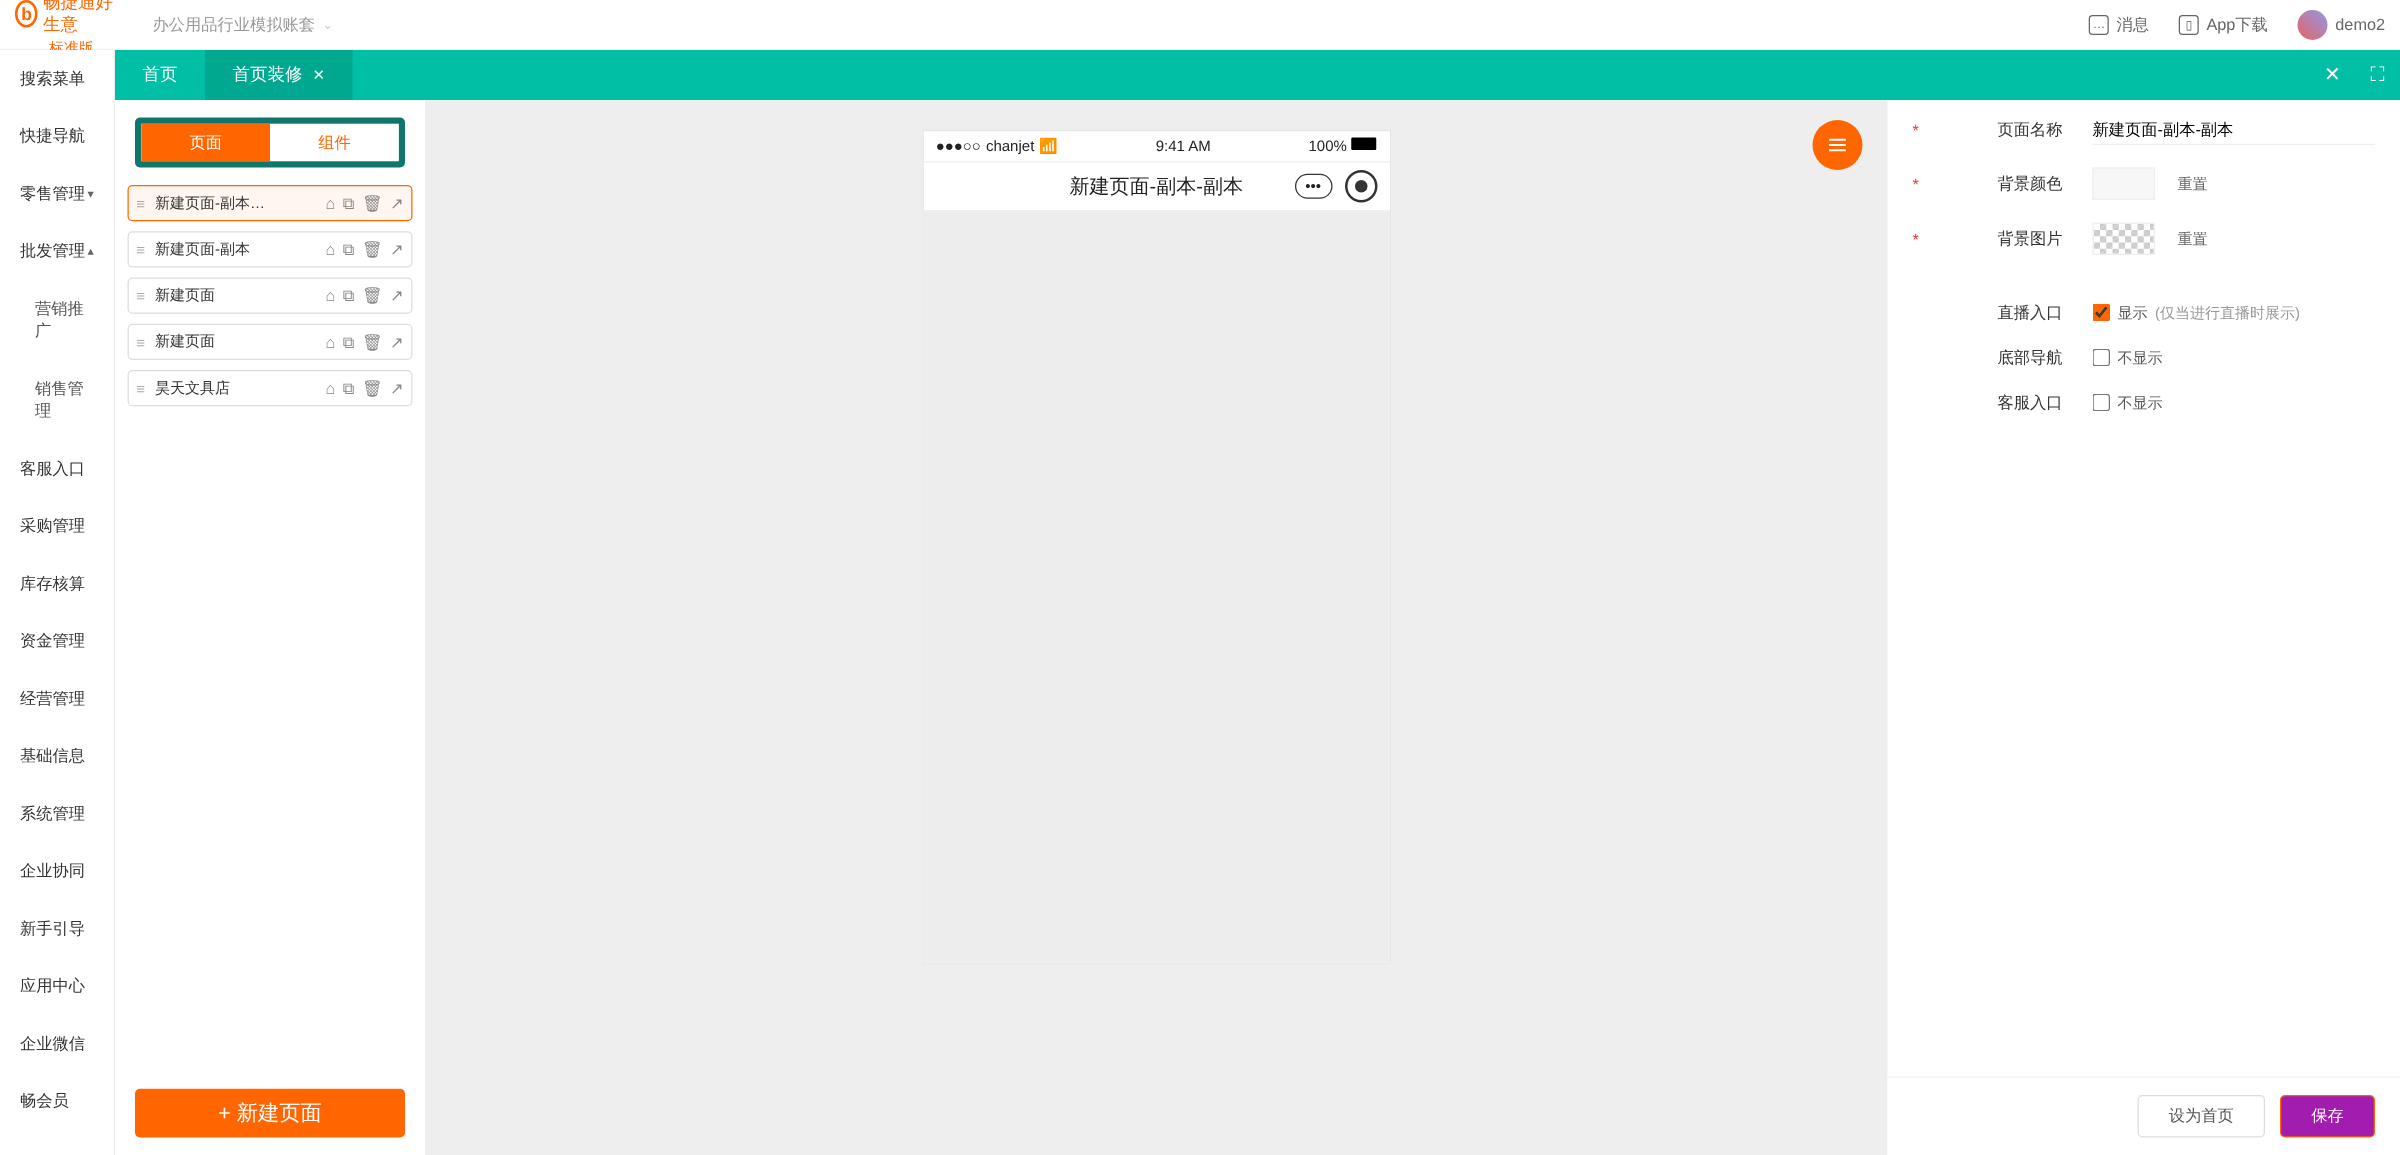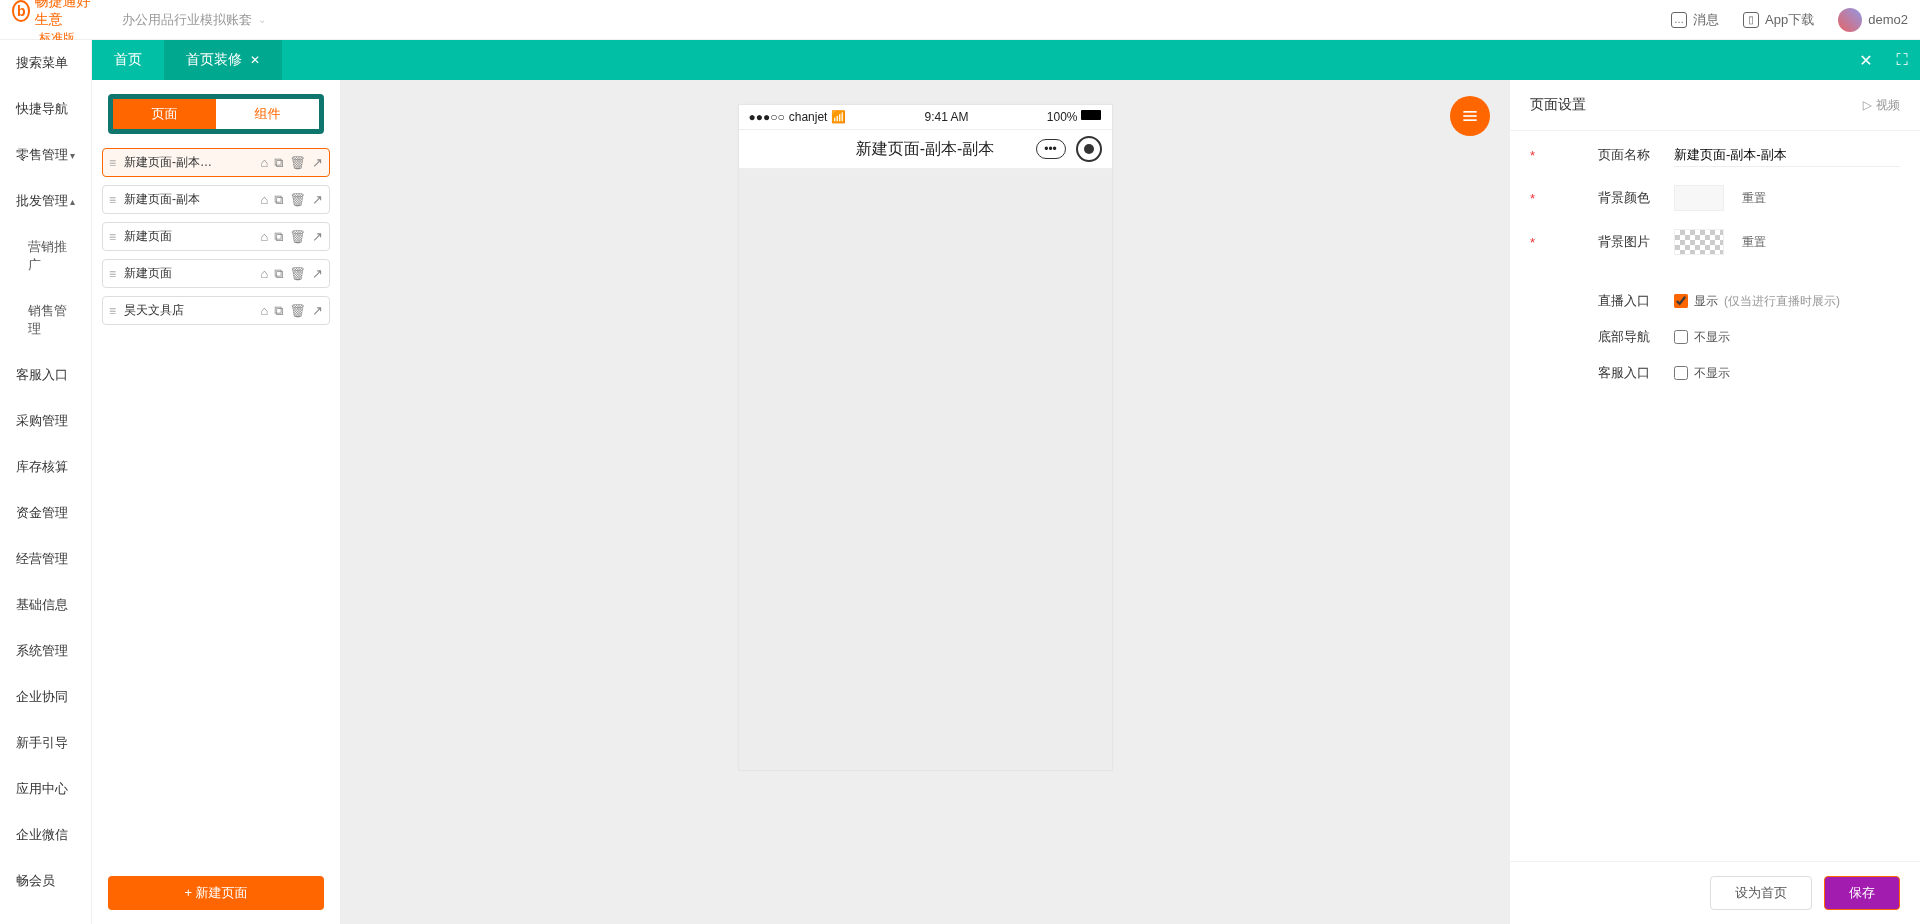--- a/index.html
+++ b/index.html
@@ -49,21 +49,21 @@
   .seg > div { flex: 1; text-align: center; padding: 6px 0; font-size: 13px; cursor: pointer; }
   .seg .on { background: #f60; color: #fff; }
   .seg .off { color: #f60; background: #fff; }
   .pagelist { padding: 0 10px; display: flex; flex-direction: column; gap: 8px; }
   .page-row { display: flex; align-items: center; border: 1px solid #ddd; border-radius: 4px; padding: 5px 6px; gap: 8px; cursor: pointer; }
   .page-row.sel { border-color: #f60; background: #fff6ef; }
   .drag { color: #aaa; font-size: 12px; }
   .pname { flex: 1; font-size: 12px; color: #333; white-space: nowrap; overflow: hidden; text-overflow: ellipsis; }
   .row-icons { display: flex; gap: 6px; color: #888; }
   .row-icons span { font-size: 13px; cursor: pointer; }
-  .newpage-btn { margin: 0 16px 14px; background: #f60; color: #fff; text-align: center; padding: 8px 0; border-radius: 4px; cursor: pointer; font-size: 13px; position: absolute; bottom: 0; left: 0; right: 0; }
+  .newpage-btn { margin: 0 16px 14px; background: #f60; color: #fff; text-align: center; padding: 8px 0; border-radius: 4px; cursor: pointer; font-size: 17px; position: absolute; bottom: 0; left: 0; right: 0; }
 
   
   .canvas-wrap { flex: 1; display: flex; justify-content: center; align-items: flex-start; position: relative; padding-top: 24px; }
   .fab { position: absolute; top: 16px; right: 20px; width: 40px; height: 40px; border-radius: 50%; background: #f60; display: flex; align-items: center; justify-content: center; color: #fff; cursor: pointer; }
   .fab svg { width: 20px; height: 20px; }
   .phone { width: 375px; height: 667px; background: #fff; border: 1px solid #e5e5e5; display: flex; flex-direction: column; box-shadow: 0 0 2px rgba(0,0,0,0.03); }
   .ph-status { height: 24px; display: flex; align-items: center; justify-content: space-between; padding: 0 10px; font-size: 12px; color: #222; }
   .ph-status .left { display: flex; align-items: center; gap: 4px; }
   .ph-title { height: 40px; border-top: 1px solid #eee; border-bottom: 1px solid #eee; display: flex; align-items: center; justify-content: center; position: relative; font-size: 16px; color: #222; }
   .ph-title .dots { position: absolute; right: 46px; width: 30px; height: 20px; border: 1px solid #333; border-radius: 14px; display: flex; align-items: center; justify-content: center; font-size: 12px; }
@@ -288,27 +288,20 @@
             <div class="ph-title">
               <span>新建页面-副本-副本</span>
               <div class="dots">•••</div>
               <div class="target"></div>
             </div>
             <div class="ph-body"></div>
           </div>
         </div>
 
         <div class="rightpanel">
-          <div class="rp-header">
-            <span>页面设置</span>
-            <div class="vid">
-              <span>▷</span>
-              <span>视频</span>
-            </div>
-          </div>
           <div class="rp-body">
             <div class="fld">
               <span class="req">*</span>
               <span class="lbl">页面名称</span>
               <input type="text" value="新建页面-副本-副本" style="">
             </div>
             <div class="fld">
               <span class="req">*</span>
               <span class="lbl">背景颜色</span>
               <div class="swatch"></div>

